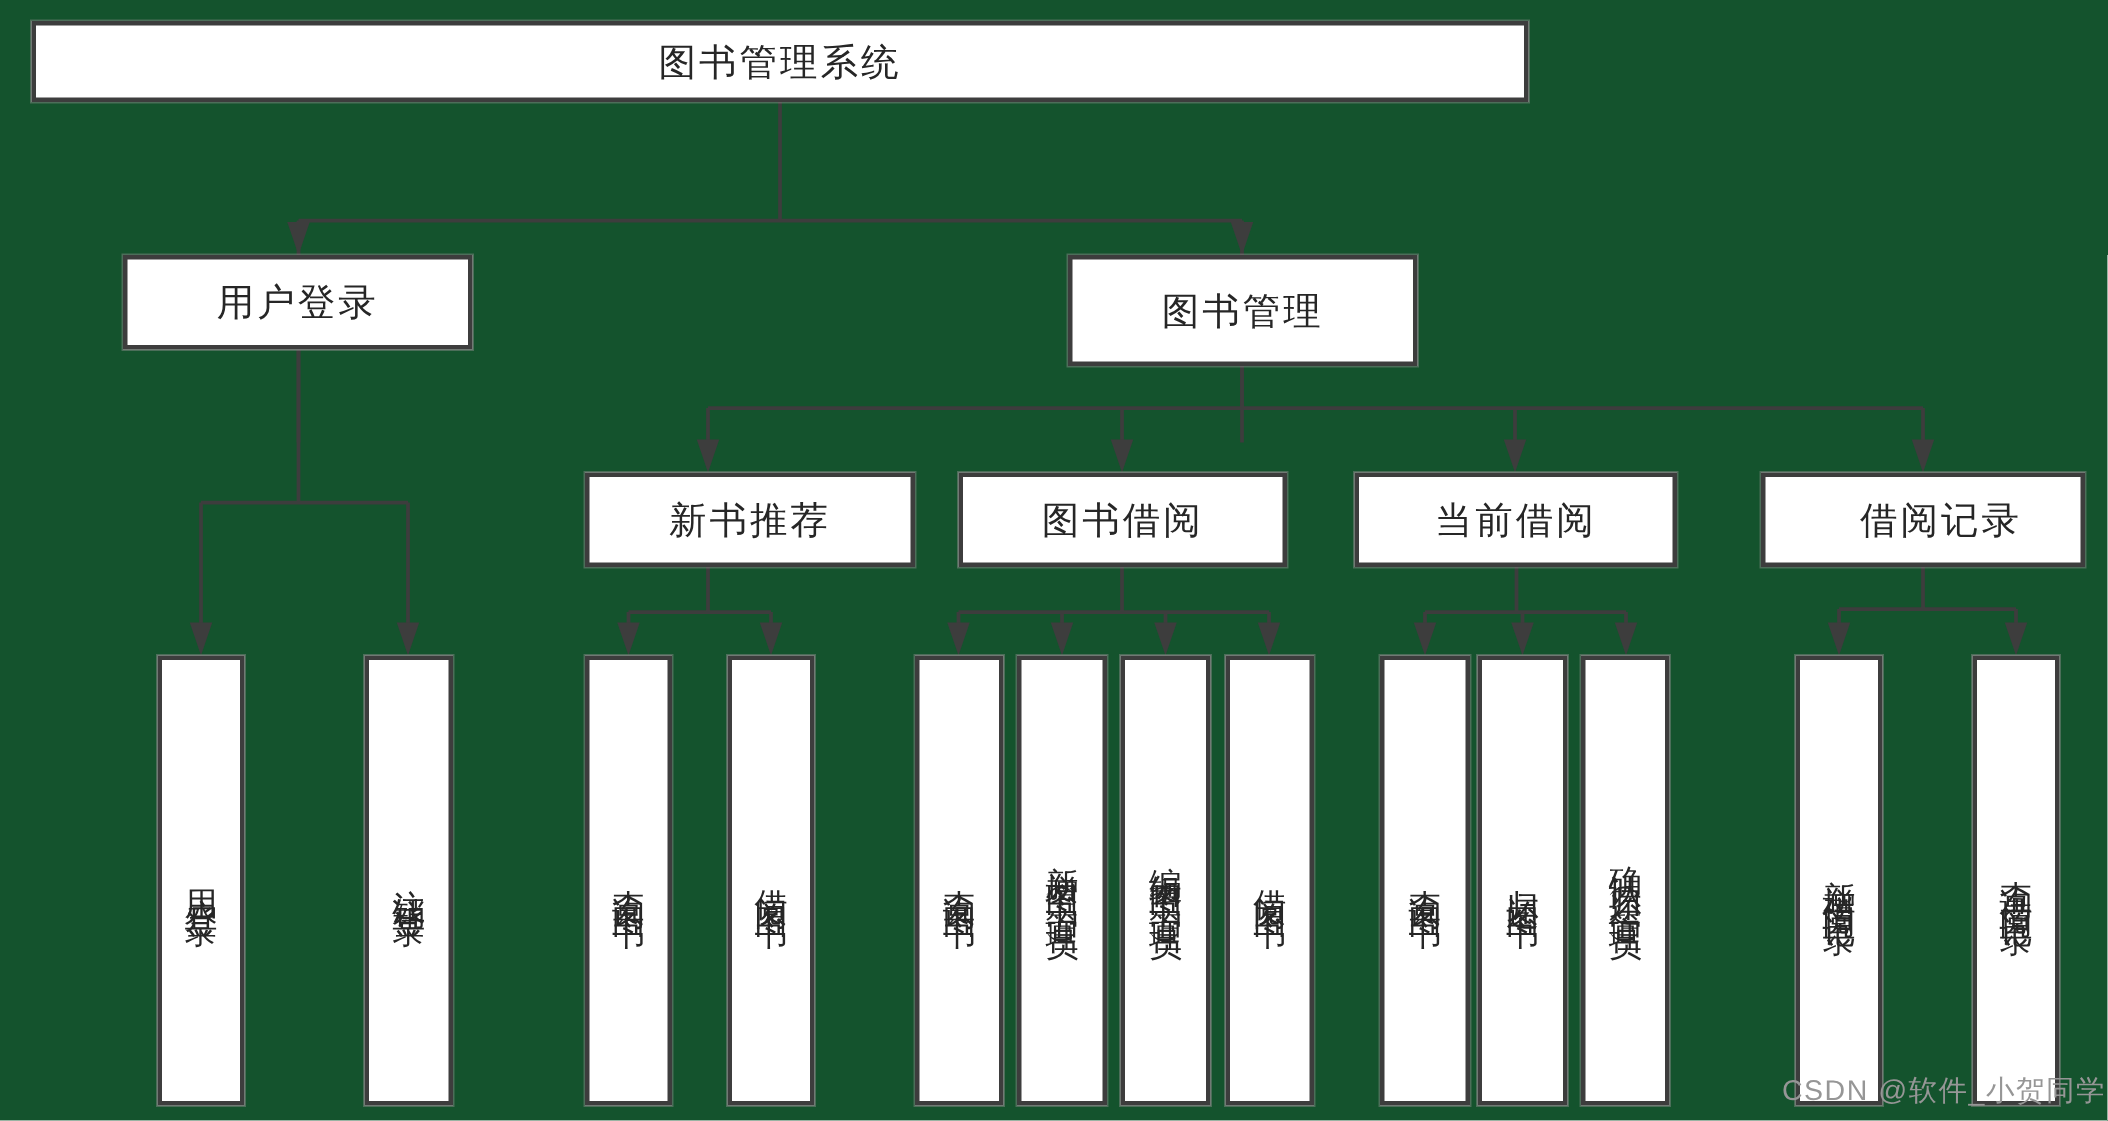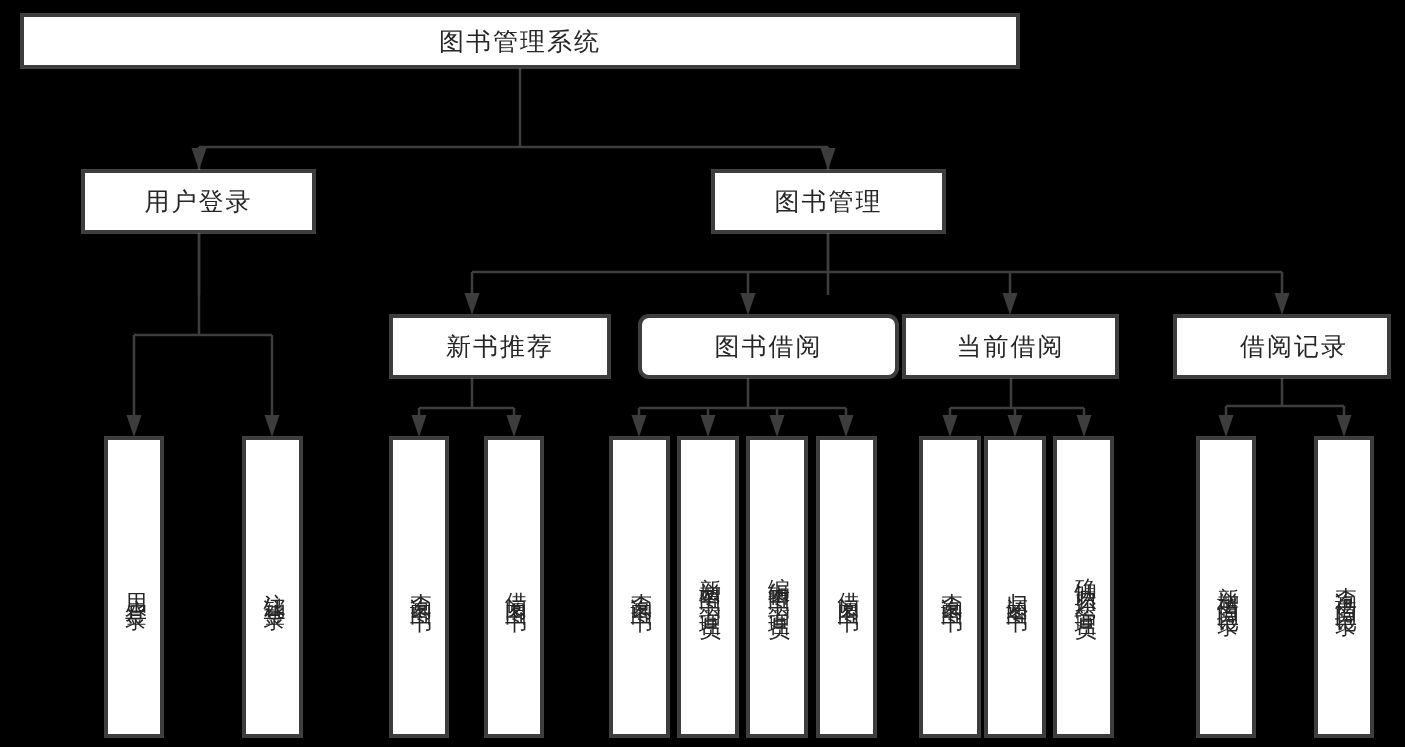--- a/index.html
+++ b/index.html
@@ -5,23 +5,22 @@
   html, body {
     margin: 0;
     padding: 0;
     background: #ffffff;
     font-family: "Liberation Sans", sans-serif;
   }
   #stage {
     position: relative;
     width: 1405px;
     height: 747px;
-    background: #000000;
+    background: #14532d;
     overflow: hidden;
-    font-family: Liberation Mono, monospace;
   }
   #edges {
     position: absolute;
     left: 0;
     top: 0;
     pointer-events: none;
   }
   .node {
     position: absolute;
     box-sizing: border-box;
@@ -104,28 +103,28 @@
     </g>
   </svg>
 
   <div class="node hnode" style="left:21px; top:14px; width:998px; height:54px;">
     <span>图书管理系统</span>
   </div>
 
   <div class="node hnode" style="left:82px; top:170px; width:233px; height:63px;">
     <span>用户登录</span>
   </div>
-  <div class="node hnode" style="left:712px; top:170px; width:233px; height:63px;text-align:right;">
+  <div class="node hnode" style="left:712px; top:170px; width:233px; height:74px;text-align:right;">
     <span>图书管理</span>
   </div>
 
   <div class="node hnode" style="left:362px; top:315px; width:220px; height:63px;margin-left:28px;">
     <span>新书推荐</span>
   </div>
-  <div class="node hnode" style="left:639px; top:315px; width:259px; height:63px;border-radius:10px;">
+  <div class="node hnode" style="left:639px; top:315px; width:219px; height:63px;">
     <span>图书借阅</span>
   </div>
   <div class="node hnode" style="left:903px; top:315px; width:215px; height:63px;">
     <span>当前借阅</span>
   </div>
   <div class="node hnode" style="left:1174px; top:315px; width:216px; height:63px;padding-left:24px;">
     <span>借阅记录</span>
   </div>
 
   <div class="node vnode" style="left:105px; top:437px; width:58px; height:300px;">
@@ -165,14 +164,15 @@
     <span class="vtext">确认归还（管理员）</span>
   </div>
 
   <div class="node vnode" style="left:1197px; top:437px; width:58px; height:300px;">
     <span class="vtext">新增借阅记录</span>
   </div>
   <div class="node vnode" style="left:1315px; top:437px; width:58px; height:300px;">
     <span class="vtext">查询借阅记录</span>
   </div>
 
+  <div class="watermark">CSDN @软件_小贺同学</div>
 
 </div>
 
 </body></html>

